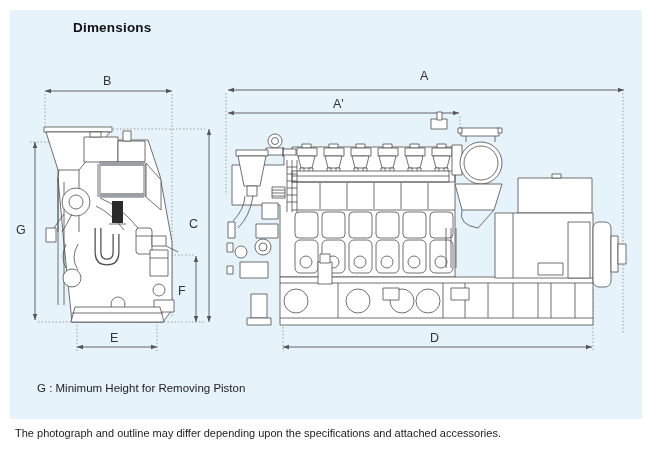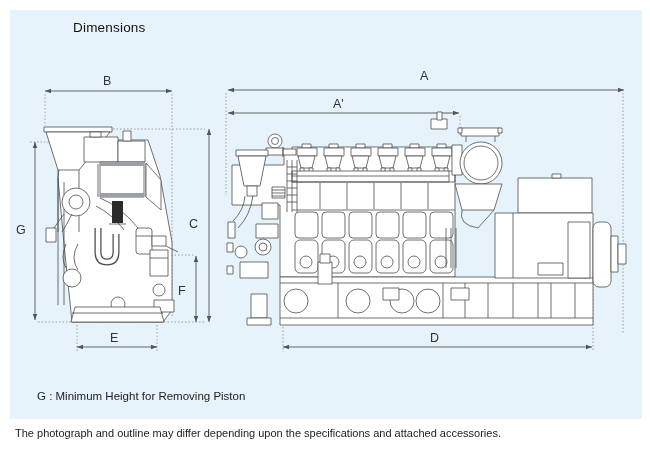--- a/index.html
+++ b/index.html
@@ -5,25 +5,25 @@
   html,body{margin:0;padding:0;}
   body{
     width:650px;height:451px;position:relative;background:#ffffff;
     font-family:"Liberation Sans", sans-serif;overflow:hidden;
   }
   .panel{
     position:absolute;left:10px;top:10px;width:632px;height:409px;
     background:#e6f3fb;
   }
   .title{
-    position:absolute;left:30px;top:20px;font-size:13.5px;font-weight:normal;
+    position:absolute;left:30px;top:20px;font-size:13.5px;font-weight:bold;
     color:#111111;letter-spacing:0.2px;padding-left:43px;
   }
   .note{
-    position:absolute;left:37px;top:390px;font-size:11.5px;color:#222222;
+    position:absolute;left:37px;top:382px;font-size:11.5px;color:#222222;
   }
   .caption{
     position:absolute;left:15px;top:427px;font-size:11px;color:#222222;
   }
   svg.diagram{position:absolute;left:0;top:0;}
   .dim-label{
     font-family:"Liberation Sans", sans-serif;font-size:12.5px;fill:#333333;
   }
 </style>
 </head>

